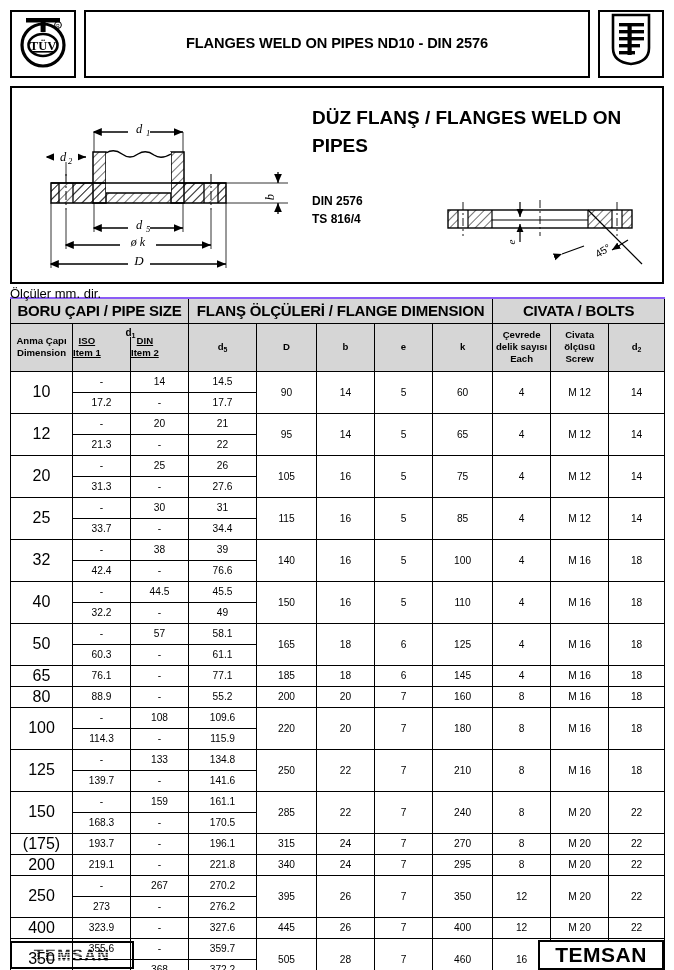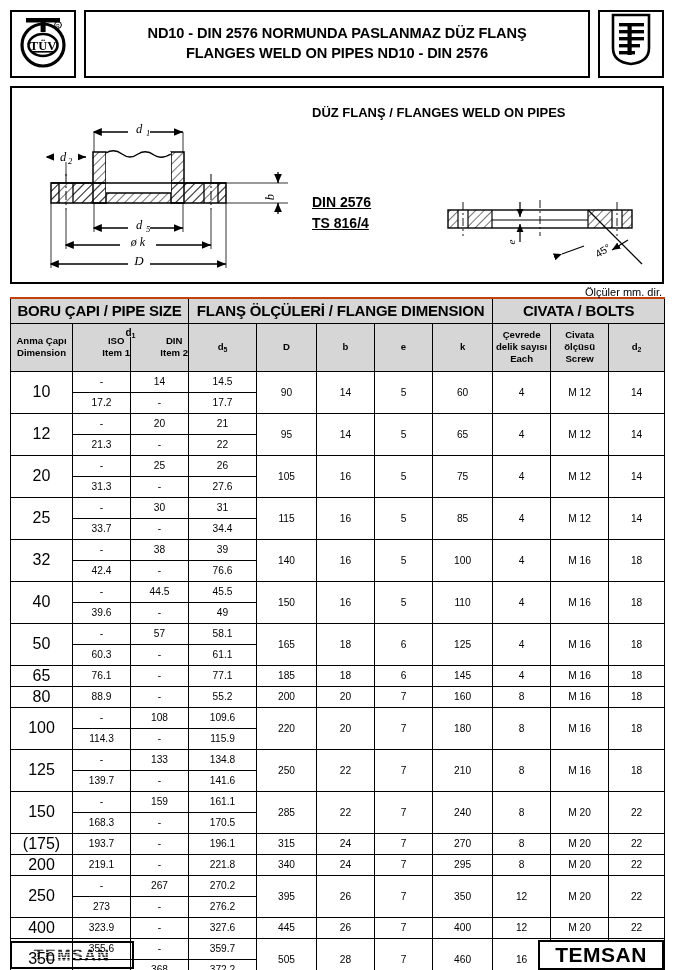--- a/index.html
+++ b/index.html
@@ -47,70 +47,70 @@
     border: 2px solid #000;
     box-sizing: border-box;
     position: relative;
     background: #fff;
   }
   .draw-left { position: absolute; left: 4px; top: 2px; }
   .draw-right-txt {
     position: absolute; left: 300px; top: 16px;
     font-weight: bold; line-height: 1.45;
   }
-  .draw-right-txt .l1 { font-size: 13px; }
+  .draw-right-txt .l1 { font-size: 19px; }
   .draw-right-txt .l2 { font-size: 13.2px; }
   .std-txt {
     position: absolute; left: 300px; top: 104px;
-    font-weight: bold; font-size: 14px; line-height: 1.5; text-decoration: underline;
+    font-weight: bold; font-size: 12px; line-height: 1.5;
   }
   .draw-small { position: absolute; left: 430px; top: 96px; }
 
   
   .units-note {
-    text-align: right;
-    font-size: 11px;
+    font-size: 13px;
     margin: 2px 2px 1px 0;
     height: 10px;
   }
 
   
   table.spec {
     width: 654px;
     border-collapse: collapse;
     table-layout: fixed;
     font-size: 10px;
   }
   table.spec th, table.spec td {
     border: 1px solid #000;
     text-align: center;
     vertical-align: middle;
     padding: 0;
   }
-  table.spec .outer-top th { border-top: 2px solid #c2410c; }
+  table.spec .outer-top th { border-top: 2px solid #8b5cf6; }
   thead .grp {
     background: #d6d6d6;
     font-weight: bold;
     font-size: 15px;
     height: 25px;
     letter-spacing: -0.2px;
   }
   thead .sub th {
     background: #d6d6d6;
     font-weight: bold;
     font-size: 9.6px;
     height: 47px;
     line-height: 1.22;
   }
   thead .sub th.d1cell { position: relative; padding: 0; }
   .d1-split { display: flex; width: 100%; height: 47px; }
   .d1-split .half {
     flex: 1 1 50%;
-    display: flex; align-items: center; justify-content: flex-end;
+    display: flex; align-items: center; justify-content: flex-start;
     line-height: 1.22;
+    text-decoration: underline;
   }
   .d1-split .divider {
     width: 1px; background: #000; margin: 13px 0 0 0; height: 34px;
   }
   .d1-label {
     position: absolute; top: 3px; left: 0; right: 0;
     text-align: center; font-size: 10px; font-weight: bold;
   }
   sub { font-size: 0.72em; vertical-align: baseline; position: relative; top: 0.28em; }
 
@@ -156,21 +156,20 @@
         <rect x="23.6" y="6" width="5" height="14" fill="#000"></rect>
         <ellipse cx="26" cy="33" rx="14.5" ry="11" fill="none" stroke="#000" stroke-width="2.6"></ellipse>
         <text x="26" y="37.5" font-family="'Liberation Serif',serif" font-size="12.5" font-weight="bold" text-anchor="middle" fill="#000">TÜV</text>
         <rect x="15" y="39" width="22" height="1.6" fill="#000"></rect>
         <circle cx="41" cy="13" r="3.4" fill="none" stroke="#000" stroke-width="1"></circle>
         <text x="41" y="16" font-size="4.6" text-anchor="middle" fill="#000" font-family="'Liberation Sans',sans-serif">R</text>
       </svg>
     </div>
 
     <div class="title-box">
-      <div class="tl">ND10 - DIN 2576 NORMUNDA PASLANMAZ DÜZ FLANŞ</div>
       <div class="tl">FLANGES WELD ON PIPES ND10 - DIN 2576</div>
     </div>
 
     <div class="logo-box">
       <svg class="emblem-svg" width="44" height="54" viewBox="0 0 44 54">
         <path d="M4 3 H40 V36 Q40 50 22 52 Q4 50 4 36 Z" fill="none" stroke="#000" stroke-width="2.6"></path>
         <rect x="10" y="11" width="25" height="3.4" fill="#000"></rect>
         <rect x="10" y="18" width="25" height="3.4" fill="#000"></rect>
         <rect x="10" y="25" width="25" height="3.4" fill="#000"></rect>
         <rect x="10" y="32" width="21" height="3.4" fill="#000"></rect>
@@ -472,21 +471,21 @@
           <td class="sub-top">45.5</td>
           <td rowspan="2" class="span2">150</td>
           <td rowspan="2" class="span2">16</td>
           <td rowspan="2" class="span2">5</td>
           <td rowspan="2" class="span2">110</td>
           <td rowspan="2" class="span2">4</td>
           <td rowspan="2" class="span2">M 16</td>
           <td rowspan="2" class="span2">18</td>
         </tr>
         <tr>
-          <td>39.6</td>
+          <td>32.2</td>
           <td>-</td>
           <td>49</td>
         </tr>
         <tr class="dbl">
           <td rowspan="2" class="nm">50</td>
           <td class="sub-top">-</td>
           <td class="sub-top">57</td>
           <td class="sub-top">58.1</td>
           <td rowspan="2" class="span2">165</td>
           <td rowspan="2" class="span2">18</td>

